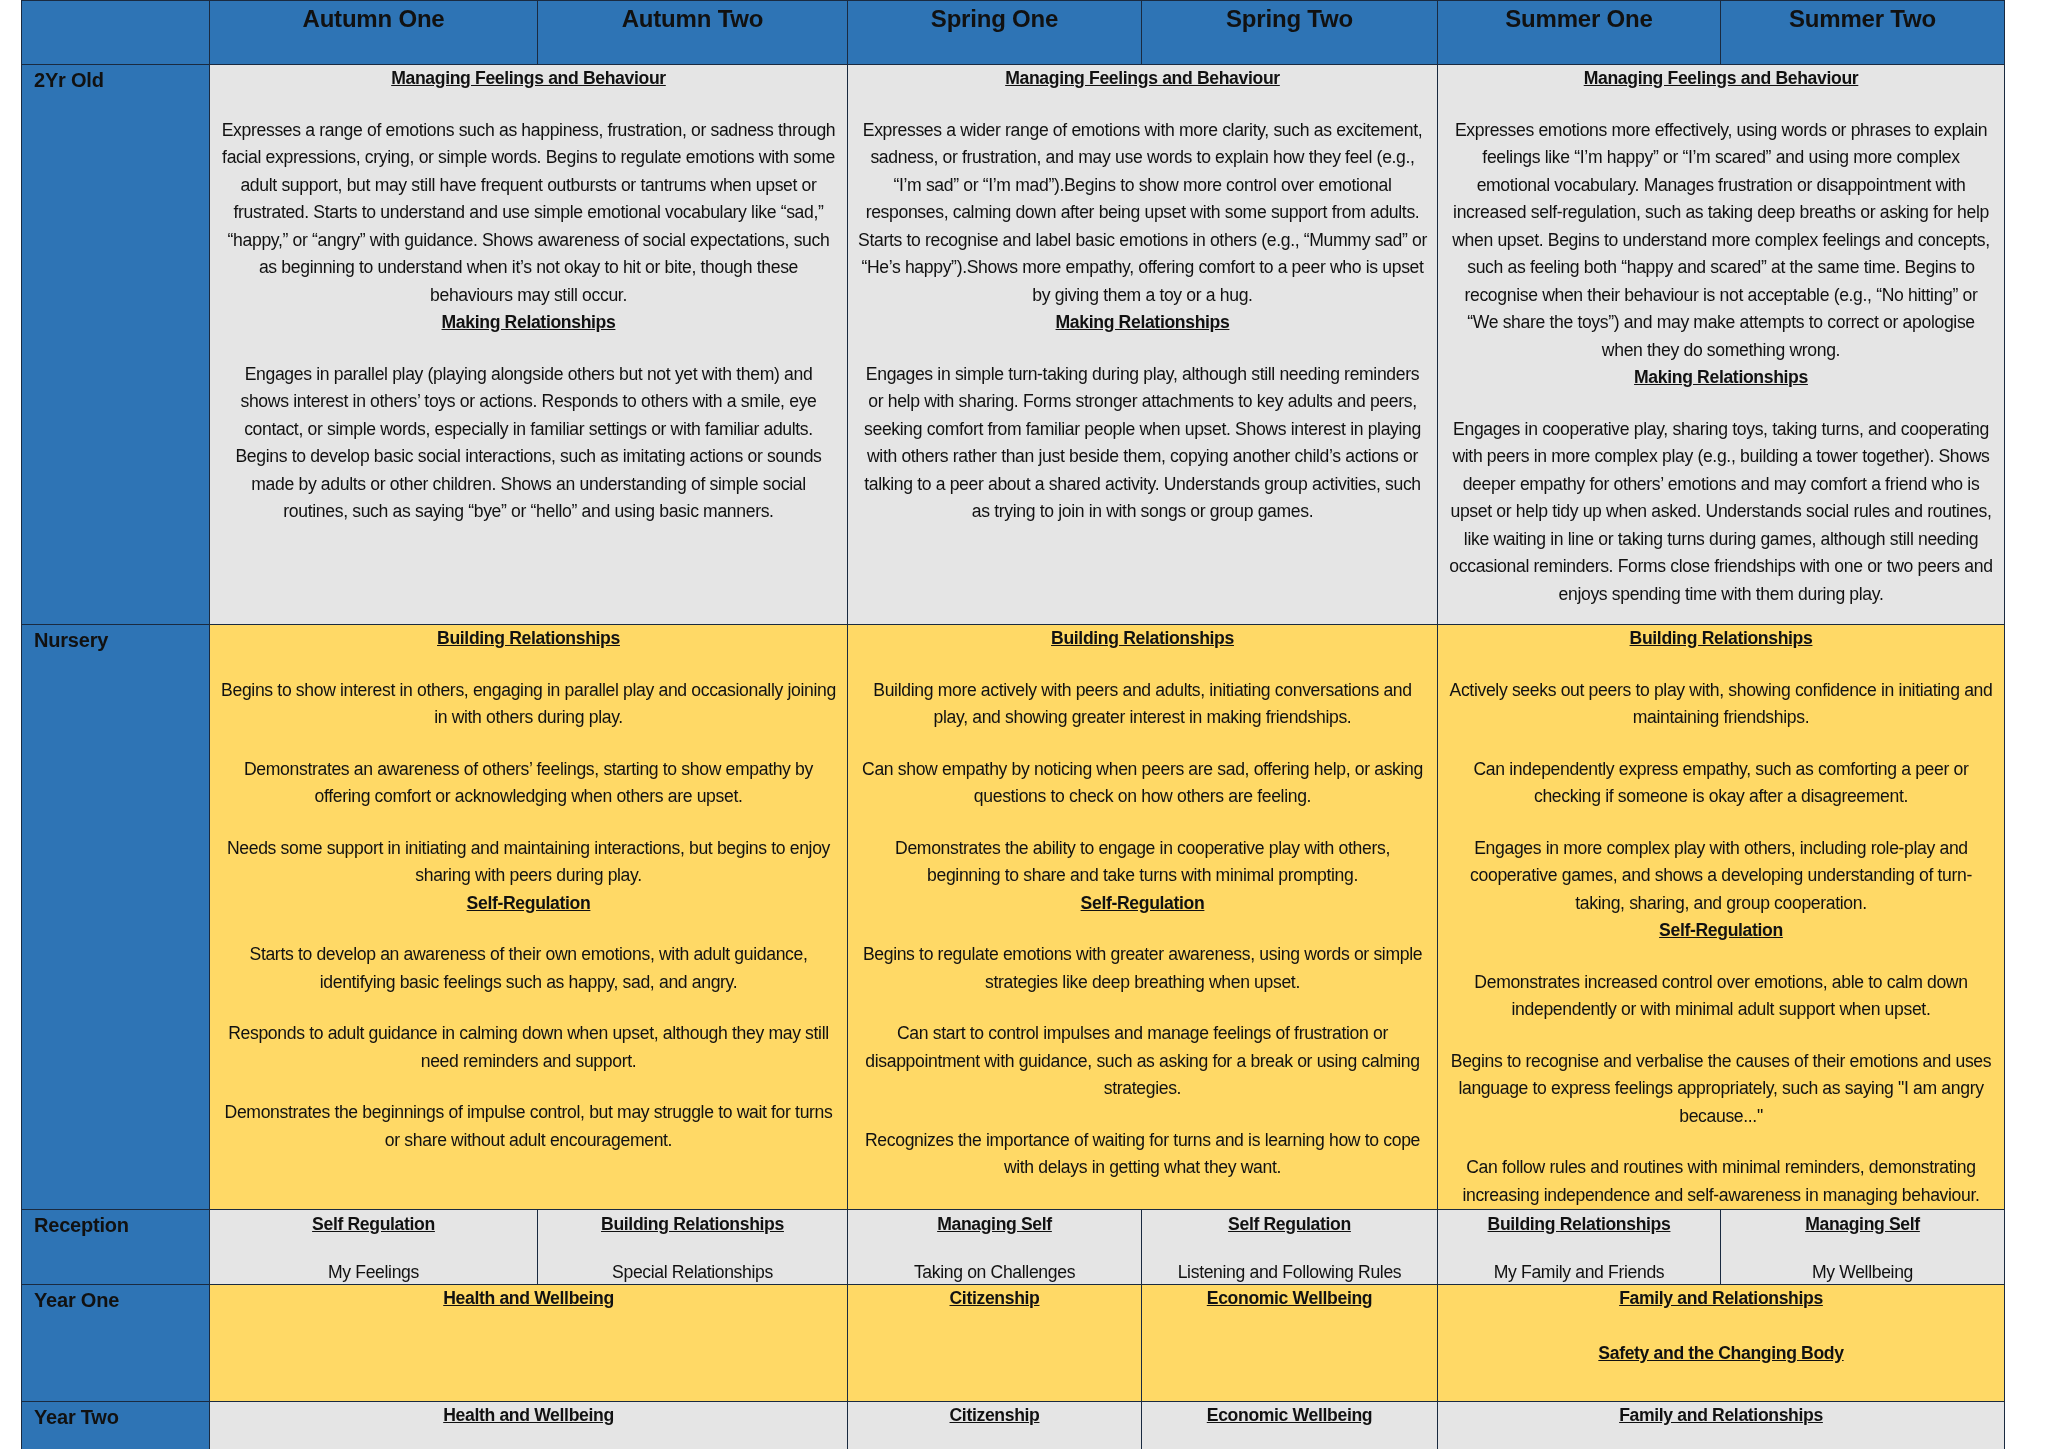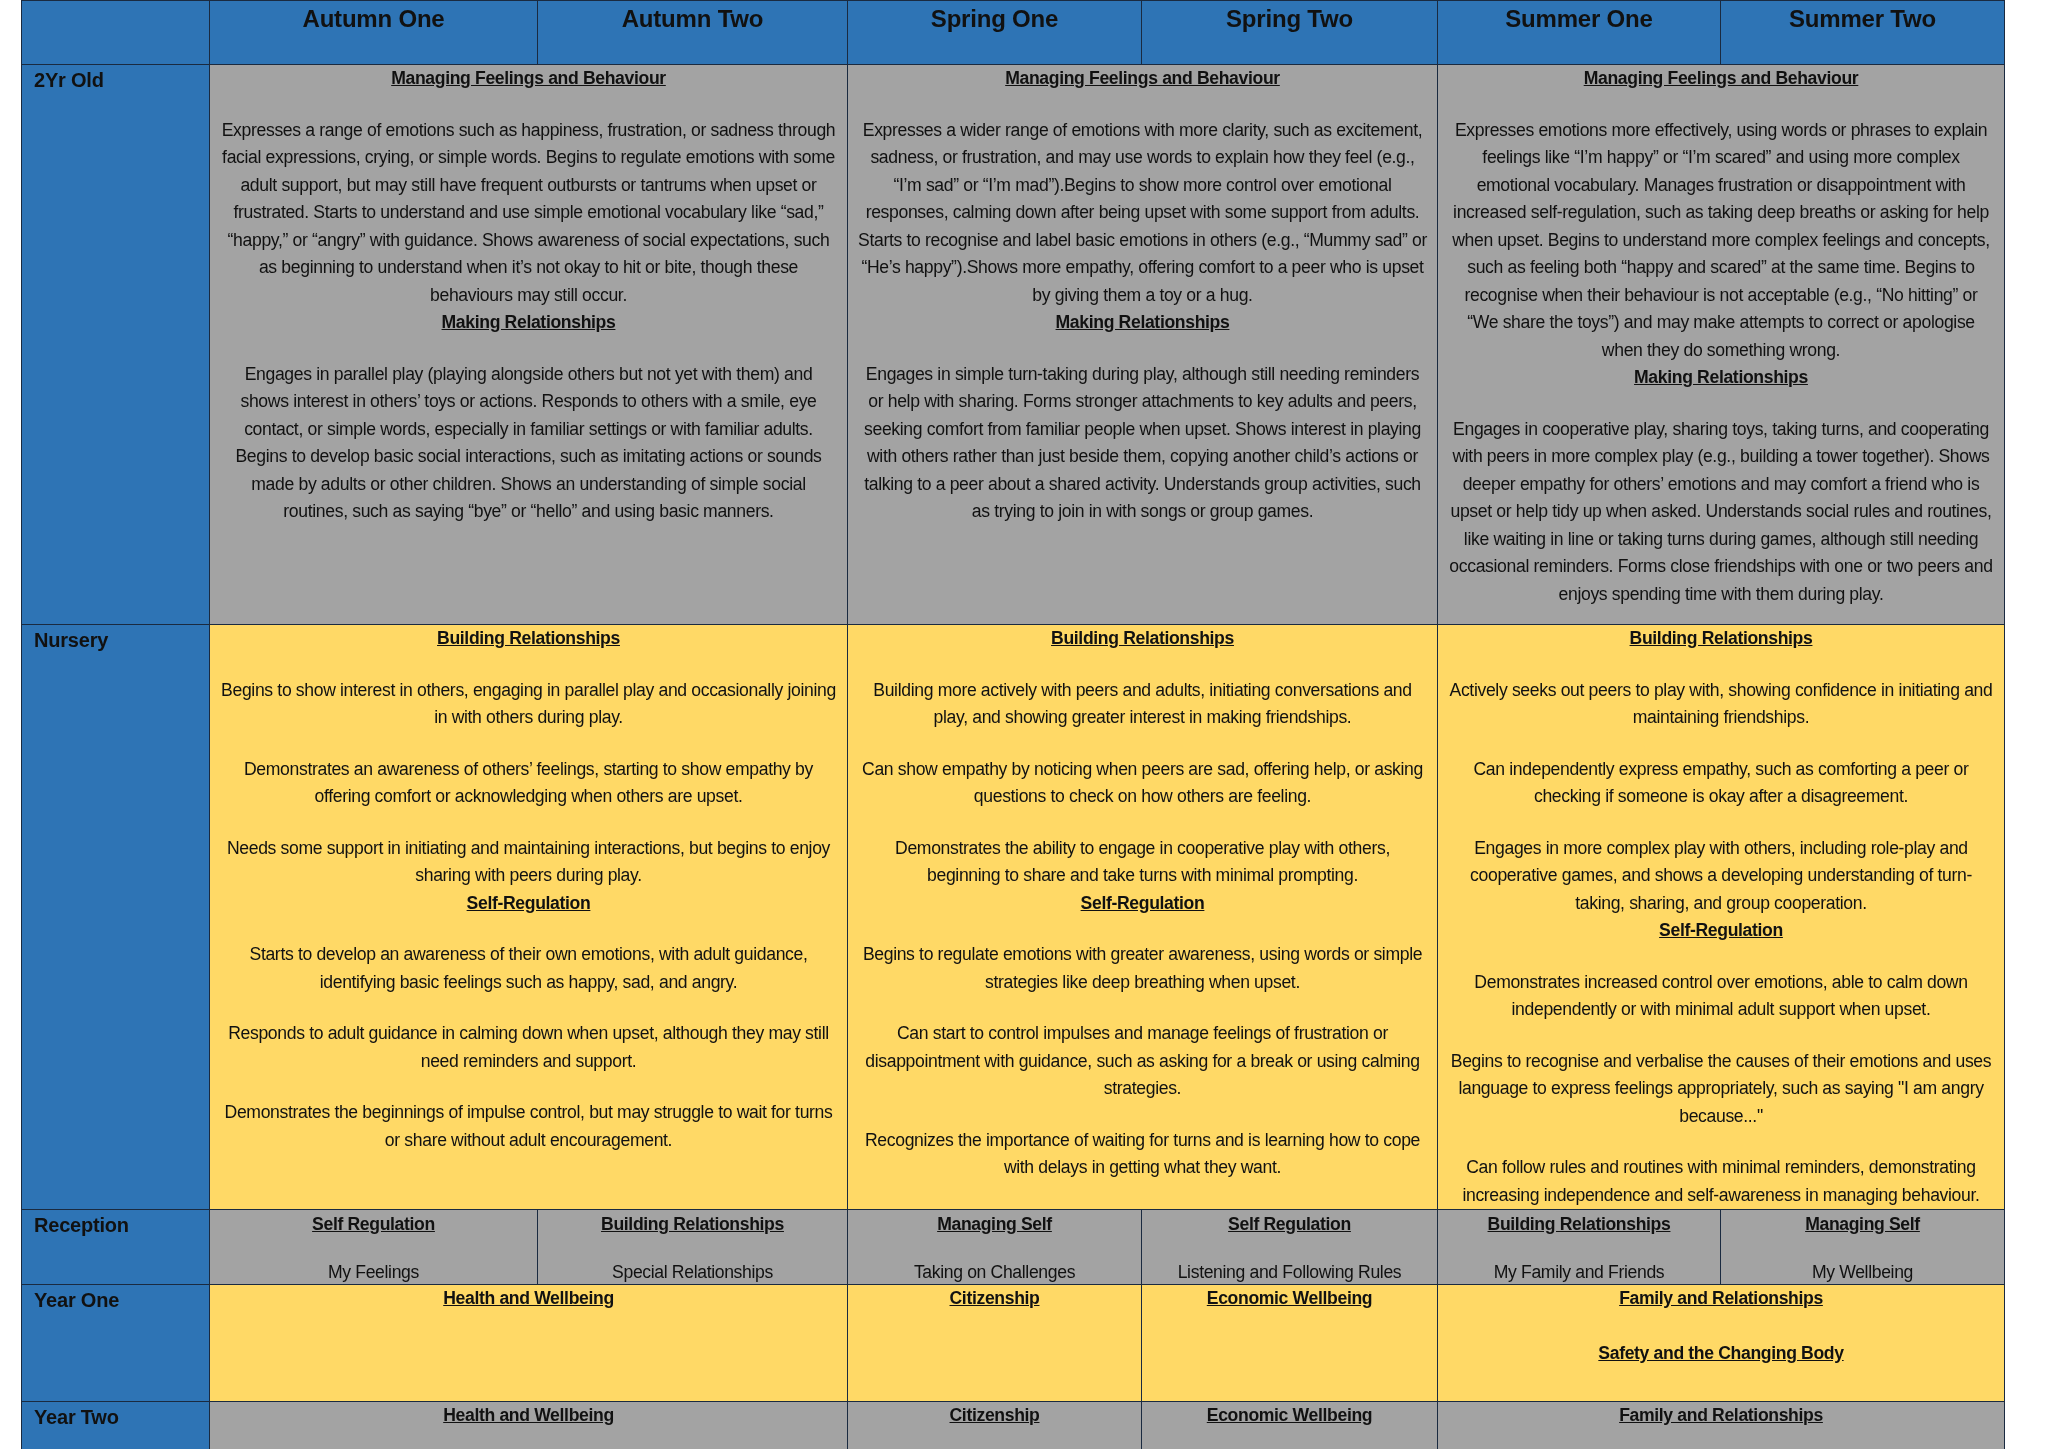--- a/index.html
+++ b/index.html
@@ -3,21 +3,21 @@
 <meta charset="utf-8">
 <style>
   html, body { margin:0; padding:0; background:#ffffff; }
   body { width:2048px; height:1449px; overflow:hidden; position:relative;
          font-family:"Liberation Sans", "DejaVu Sans", sans-serif; color:#111111; }
   table.grid { position:absolute; left:21px; top:0; border-collapse:collapse; table-layout:fixed; width:1983px; }
   table.grid td { border:1.5px solid #1a2a40; vertical-align:top; padding:0; }
   .hdr { background:#2e74b5; height:63px; text-align:center; font-weight:bold; font-size:24px; letter-spacing:-0.2px; }
   .hdr span { display:block; padding-top:4px; }
   .lbl { background:#2e74b5; font-weight:bold; font-size:20px; padding:4px 0 0 12px !important; letter-spacing:-0.2px; }
-  .blue { background:#a3a3a3; }
+  .blue { background:#e5e5e5; }
   .yellow { background:#ffd966; }
   .cell { text-align:center; font-size:17.6px; line-height:27.5px; padding:0 10px !important; letter-spacing:-0.35px; }
   .cell .h { font-weight:bold; text-decoration:underline; display:block; }
   .cell .p { display:block;margin-top:24px; }
   .cell .gap { display:block; height:27.5px; }
   .short { line-height:24px; padding-top:2px !important; }
   .short .h { display:block; }
 </style>
 </head>
 <body>

